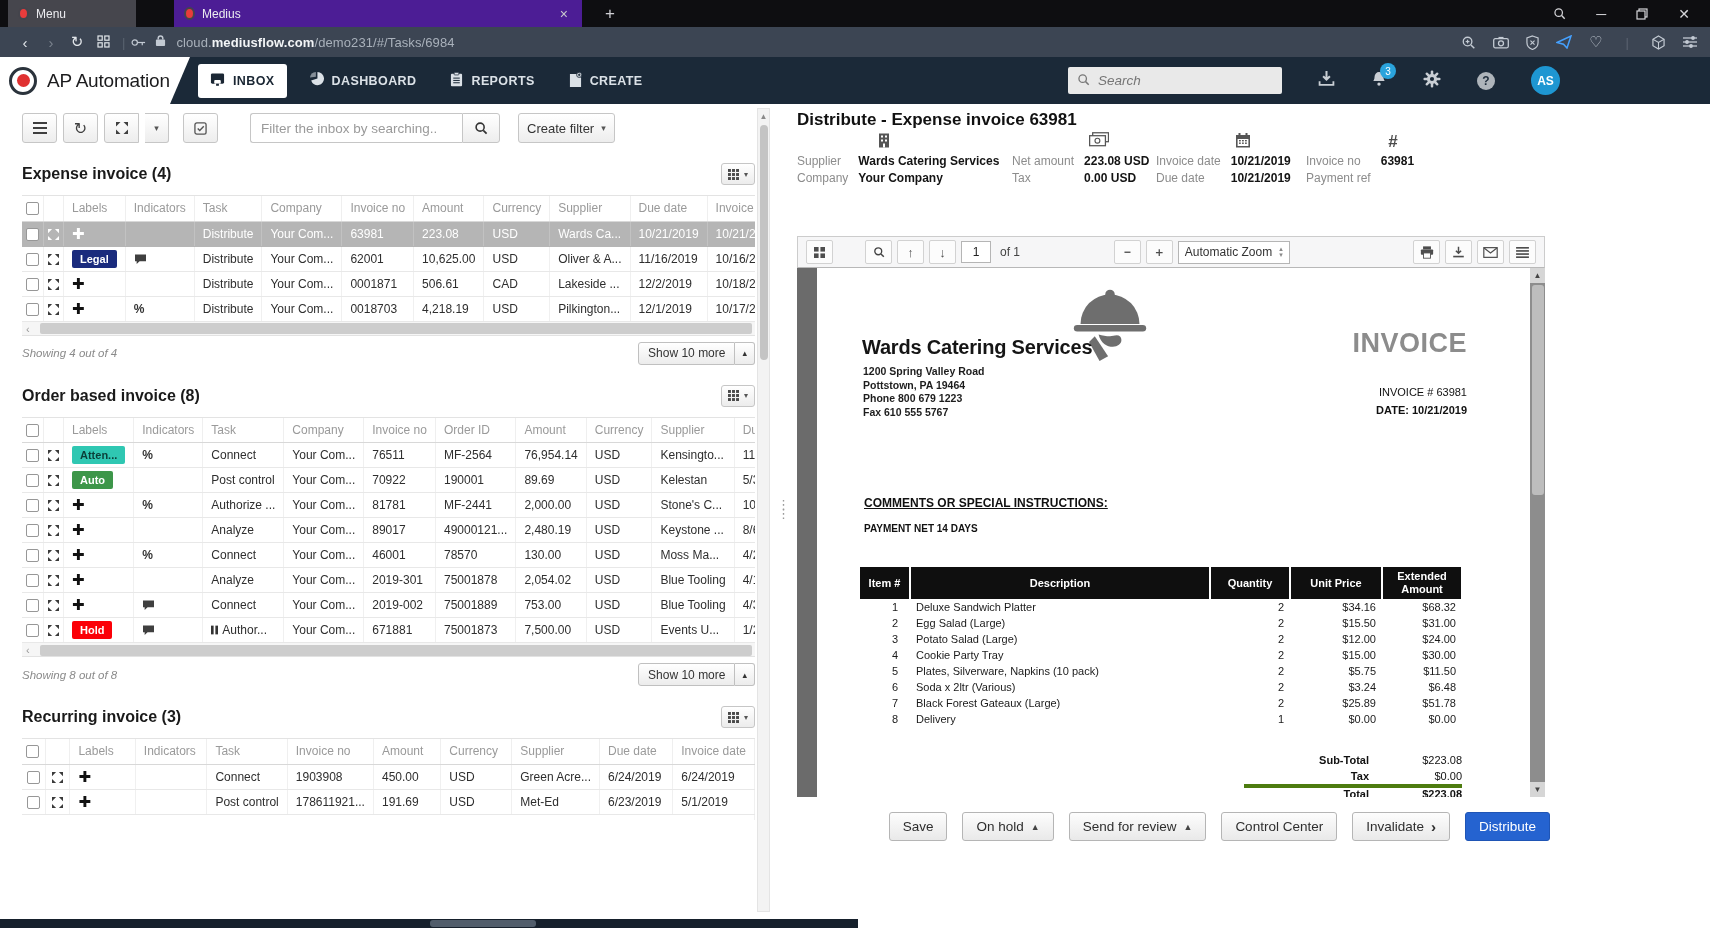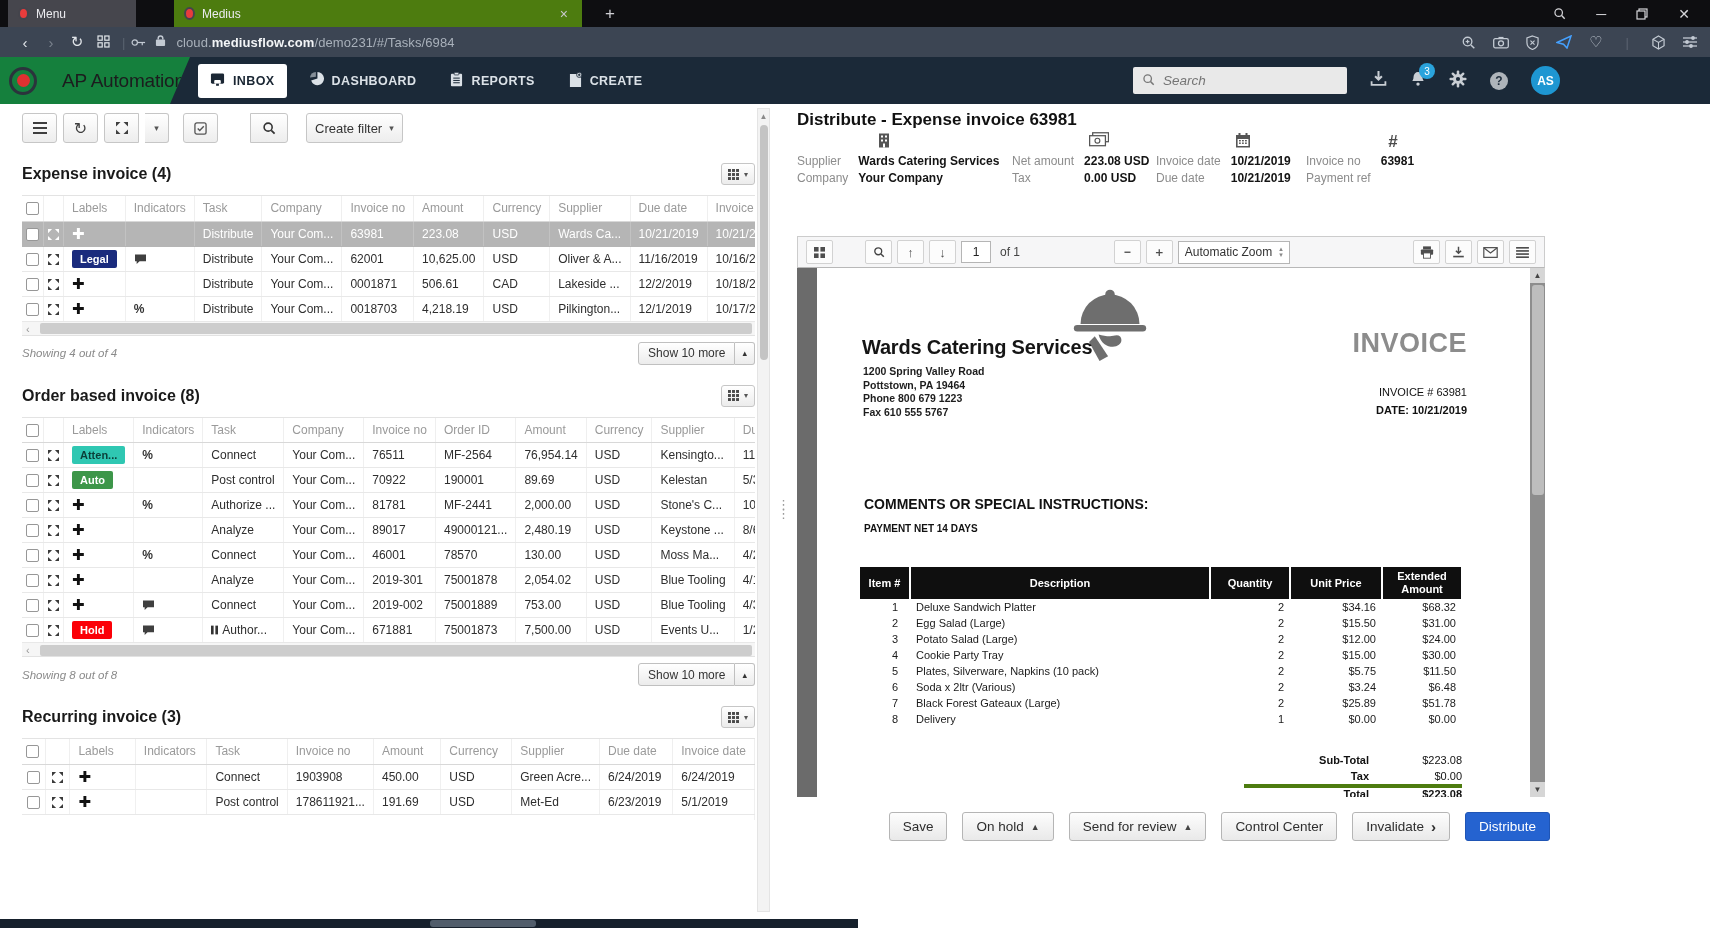--- a/index.html
+++ b/index.html
@@ -4,49 +4,49 @@
 <style>
   * { margin:0; padding:0; box-sizing:border-box; }
   html,body { width:1710px; height:928px; overflow:hidden; }
   body { font-family:"Liberation Sans","DejaVu Sans",sans-serif; background:#fff; position:relative; }
   .screen { position:relative; width:1710px; height:928px; overflow:hidden; background:#fff; }
 
   
   .tabbar { height:27px; background:#0e0e11; display:flex; align-items:stretch; color:#ececf0; font-size:12px; }
   .btab { display:flex; align-items:center; gap:7px; padding:0 10px; cursor:default; }
   .tab-menu { margin-left:8px; width:128px; background:#46464d; }
-  .tab-active { margin-left:38px; width:408px; background:#4d7c0f; }
+  .tab-active { margin-left:38px; width:408px; background:#4c1d95; }
   .medius-dot { width:11px; height:13px; border-radius:50%; background:#e93c3c; border:2px solid #44444c; flex:0 0 auto; }
   .tab-close { margin-left:auto; color:#c9c9ce; font-size:14px; padding:0 4px; }
   .newtab { align-self:center; margin-left:16px; color:#cfcfd4; font-size:17px; width:24px; text-align:center; }
   .winbtns { margin-left:auto; display:flex; align-items:center; gap:30px; padding-right:20px; color:#d6d6da; }
   .winbtns svg, .urlicons svg { display:block; }
   .wglyph { font-size:14px; }
   .urlbar { height:30px; background:#3c4553; display:flex; align-items:center; color:#c3cad3; font-size:13px; padding:0 12px; }
   .navg { font-size:15px; width:26px; text-align:center; color:#e2e6ea; }
   .navg.dim { color:#7b838e; }
   .urlsep { color:#5a6370; margin:0 6px; }
   .urltext { margin-left:10px; letter-spacing:.1px; }
   .urltext .u1,.urltext .u3 { color:#a9b1bb; }
   .urltext .u2 { color:#f3f5f7; font-weight:bold; }
   .urlicons { margin-left:auto; display:flex; align-items:center; gap:17px; color:#c3cad3; }
 
   
   .appnav { height:47px; background:#1b2938; position:relative; }
-  .brand { position:absolute; left:0; top:0; width:190px; height:47px; background:#15803d;
-           clip-path:polygon(0 0,190px 0,170px 47px,0 47px); display:flex; align-items:center; gap:25px; padding-left:9px; }
+  .brand { position:absolute; left:0; top:0; width:190px; height:47px; background:#ffffff;
+           clip-path:polygon(0 0,190px 0,170px 47px,0 47px); display:flex; align-items:center; gap:10px; padding-left:9px; }
   .brand-logo { width:28px; height:28px; border-radius:50%; border:3px solid #2b333c; display:flex; align-items:center; justify-content:center; }
   .brand-logo i { width:13px; height:13px; border-radius:50%; background:#e03131; }
   .brand-name { font-size:19px; color:#1c1c1e; letter-spacing:-.2px; }
   .navitems { position:absolute; left:198px; top:0; height:47px; display:flex; align-items:center; gap:10px; }
   .nav-item { display:flex; align-items:center; gap:8px; color:#dbe1e7; font-size:12.5px; font-weight:bold; letter-spacing:.4px; padding:8px 12px; border-radius:3px; }
   .nav-item svg { color:#dbe1e7; }
   .nav-item.active { background:#fff; color:#1a2633; }
   .nav-item.active svg { color:#1a2633; }
-  .nav-right { position:absolute; right:150px; top:0; height:47px; display:flex; align-items:center; gap:23px; color:#c9ced4; }
+  .nav-right { position:absolute; right:150px; top:0; height:47px; display:flex; align-items:center; gap:36px; color:#c9ced4; }
   .nav-search { width:214px; height:27px; background:#e9e9e9; display:flex; align-items:center; gap:8px; padding:0 9px; border-radius:2px; color:#6f6f6f; }
   .nav-search input { border:0; outline:0; background:transparent; font-style:italic; font-size:13.5px; color:#555; width:160px; font-family:inherit; }
   .bellwrap { position:relative; }
   .badge { position:absolute; top:-7px; right:-9px; width:16px; height:16px; border-radius:50%; background:#2aa3dc; color:#fff; font-size:10px; display:flex; align-items:center; justify-content:center; }
   .helpdot { width:18px; height:18px; border-radius:50%; background:#aeb4ba; color:#1d2b3a; font-weight:bold; font-size:12px; display:flex; align-items:center; justify-content:center; }
   .avatar { width:29px; height:29px; border-radius:50%; background:#1e96d2; color:#fff; font-size:12px; font-weight:bold; display:flex; align-items:center; justify-content:center; }
 
   
   .left-panel { position:absolute; left:0; top:104px; width:775px; height:816px; background:#fff; overflow:hidden; }
   .ltoolbar { display:flex; gap:6px; margin:9px 0 0 22px; align-items:center; }
@@ -135,21 +135,21 @@
   .vscroll .vb.top { top:0; } .vscroll .vb.bot { bottom:0; }
   .vscroll .vth { position:absolute; left:1.5px; width:12px; top:17px; height:210px; background:#bdbdbd; border-radius:3px; }
 
   
   .doc-logo { position:absolute; left:250px; top:16px; color:#6e6e6e; }
   .doc-company { position:absolute; left:45px; top:68px; font-size:20px; font-weight:bold; color:#151515; letter-spacing:-.2px; }
   .doc-address { position:absolute; left:46px; top:97px; font-size:10.5px; line-height:13.5px; color:#1d1d1d;font-weight:bold; }
   .doc-title { position:absolute; right:64px; top:60px; font-size:27px; color:#8c8c8c; font-weight:600; letter-spacing:.5px; }
   .doc-invno { position:absolute; right:64px; top:118px; font-size:11px; font-weight:normal; color:#111; }
   .doc-date { position:absolute; right:64px; top:136px; font-size:11px; font-weight:bold; color:#111; }
-  .doc-comments { position:absolute; left:47px; top:228px; font-size:14px; font-weight:bold; color:#111; }
+  .doc-comments { position:absolute; left:47px; top:228px; font-size:12px; font-weight:bold; color:#111;text-decoration:underline; }
   .doc-payment { position:absolute; left:47px; top:255px; font-size:10px; font-weight:bold; color:#111; }
   .items { position:absolute; left:43px; top:299px; width:602px; border-collapse:collapse; table-layout:fixed; }
   .items th { background:#0f0f0f; color:#fff; font-size:11px; padding:3px 6px; border-right:2px solid #fff; text-align:center; line-height:13px; }
   .items td { font-size:11px; color:#1a1a1a; padding:2px 6px; height:14px; white-space:nowrap; overflow:hidden; }
   .items td.rt { text-align:right; }
   .items td.num { text-align:right; padding-right:12px; }
   .totals { position:absolute; left:43px; top:484px; width:602px; }
   .totwrap { width:218px; margin-left:auto; }
   .totrow { display:flex; justify-content:flex-end; font-size:11px; color:#111; height:16px; align-items:center; }
   .tlabel { width:125px; text-align:right; font-weight:bold; padding-right:14px; }
@@ -378,20 +378,21 @@
       <div class="tbtn split-r">
           <span class="caret">▾</span>
         </div>
       <div class="tbtn" style="margin-left:8px">
           <svg width="13" height="13" viewBox="0 0 14 14">
             <rect x="1" y="1" width="12" height="12" rx="2" fill="none" stroke="#555" stroke-width="1.4"></rect>
             <path d="M4 7l2.2 2.2L10.5 4.6" fill="none" stroke="#555" stroke-width="1.5"></path>
           </svg>
         </div>
       <div class="filterwrap">
+        <input placeholder="Filter the inbox by searching.." style="">
         <div class="tbtn fsearch">
             <svg width="14" height="14" viewBox="0 0 16 16">
               <circle cx="7" cy="7" r="4.6" fill="none" stroke="#333" stroke-width="1.8"></circle>
               <line x1="10.6" y1="10.6" x2="14.4" y2="14.4" stroke="#333" stroke-width="2"></line>
             </svg>
           </div>
       </div>
       <div class="tbtn createfilter">
           <span>Create filter</span>
           <span class="caret">▾</span>

